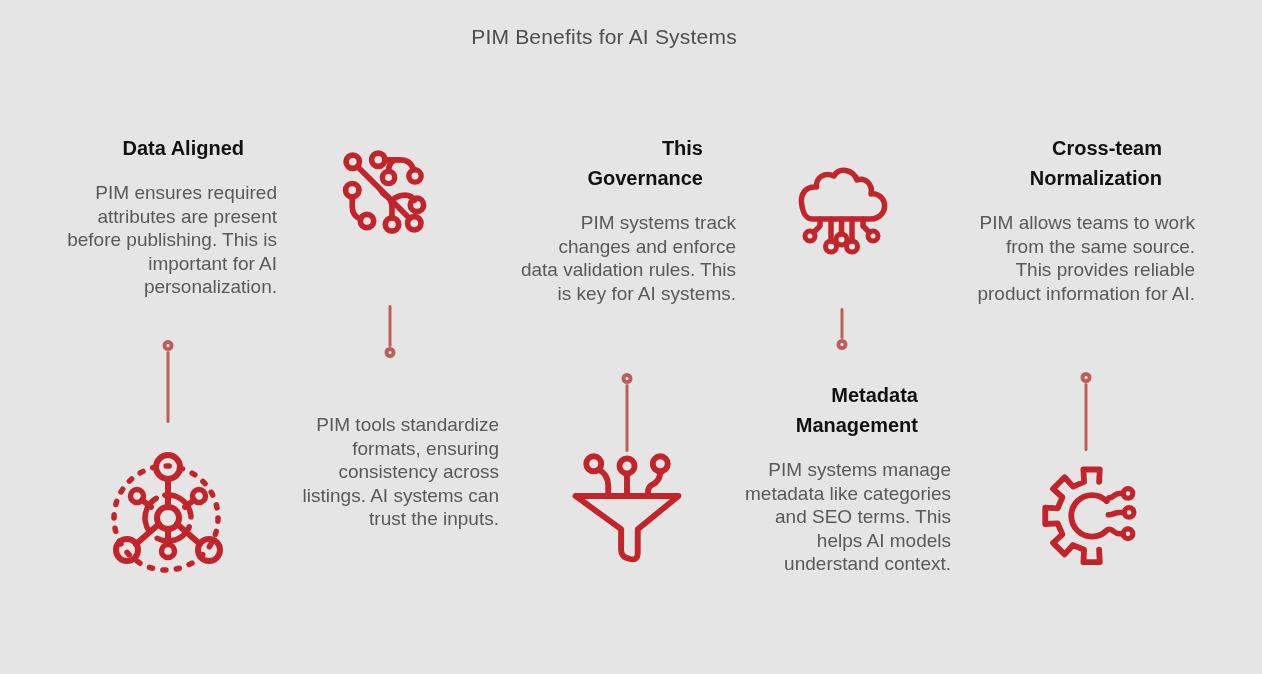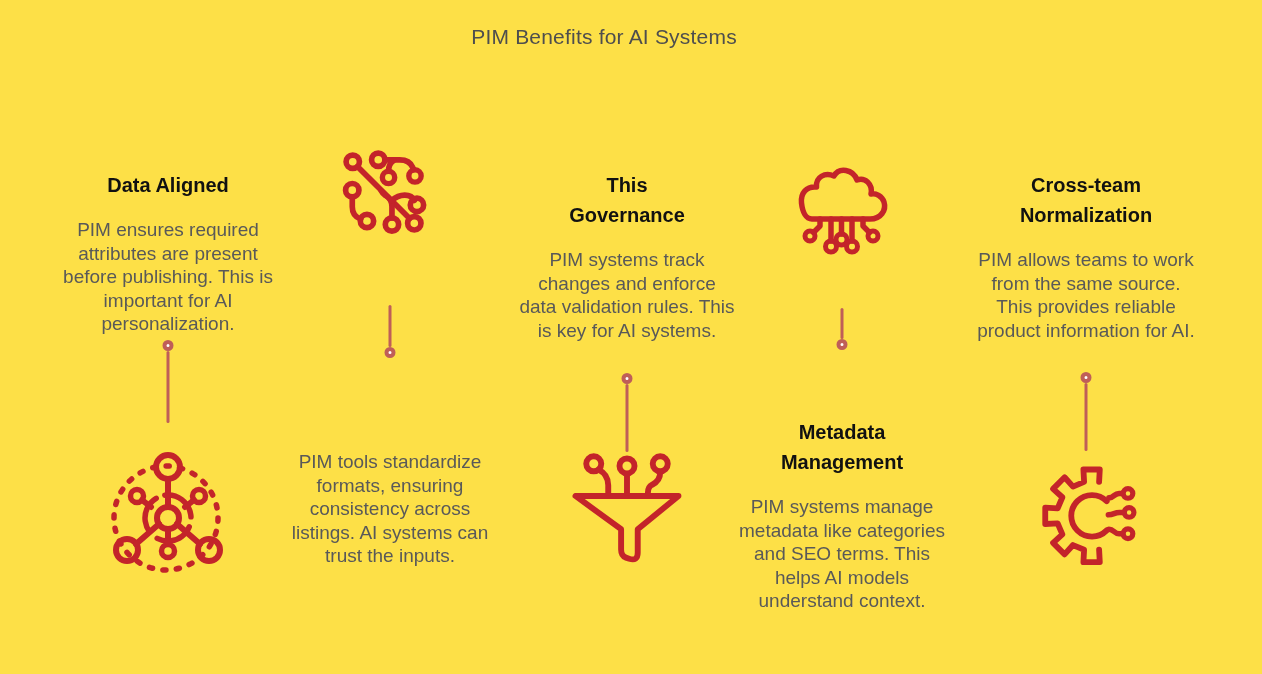--- a/index.html
+++ b/index.html
@@ -7,36 +7,36 @@
     --conn:#bf5e58;
     --title-gray:#4e4e4e;
     --body-gray:#595959;
     --heading-black:#111111;
   }
   *{box-sizing:border-box;margin:0;padding:0;}
   html,body{background:#ffffff;}
   .stage{
     position:relative;
     width:1262px;height:674px;
-    background:#fde047;
+    background:#e5e5e5;
     font-family:"Liberation Sans", sans-serif;
     overflow:hidden;
   }
   .page-title{
     position:absolute;top:25px;left:0;width:1208px;
     text-align:center;
     font-size:21px;font-weight:400;letter-spacing:.2px;
     color:var(--title-gray);
   }
   .col{position:absolute;top:100px;width:232px;height:545px;}
   .col1{left:52px}.col2{left:274px}.col3{left:511px}.col4{left:726px}.col5{left:970px}
 
   .tblock{
     position:absolute;left:50%;transform:translateX(-50%);
-    width:218px;text-align:center;margin-top:37px;
+    width:218px;text-align:right;
   }
   .col1 .tblock,.col3 .tblock,.col5 .tblock{top:33px}
   .col2 .tblock{top:295px}
   .col4 .tblock{top:280px}
 
   .tblock h2{
     font-size:20px;line-height:30px;font-weight:700;
     color:var(--heading-black);
     max-width:152px;margin:0 auto;
   }

